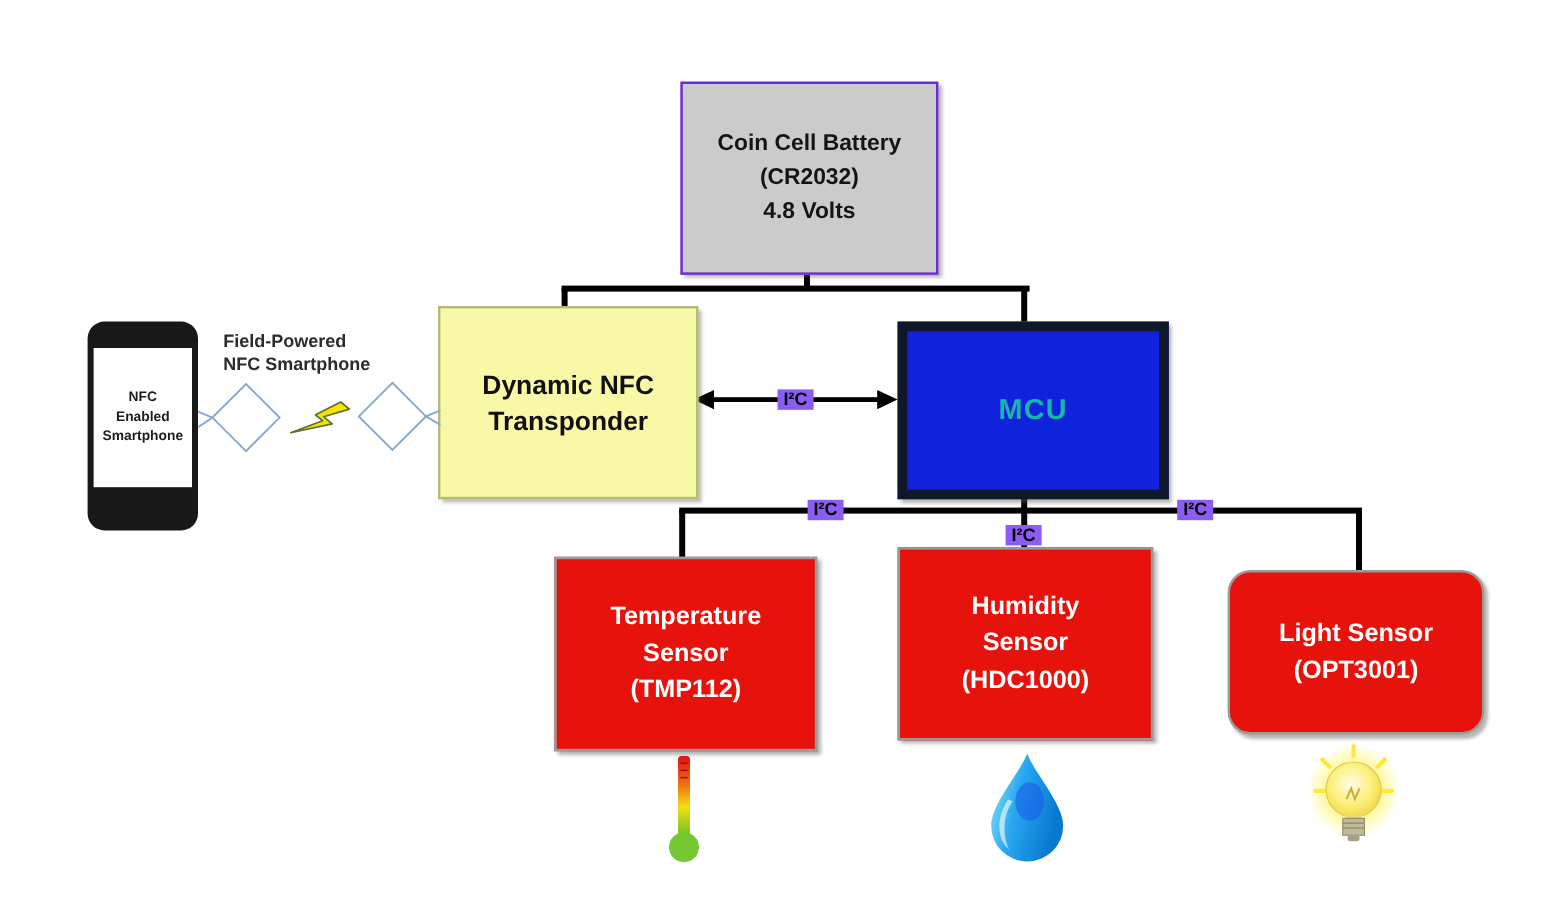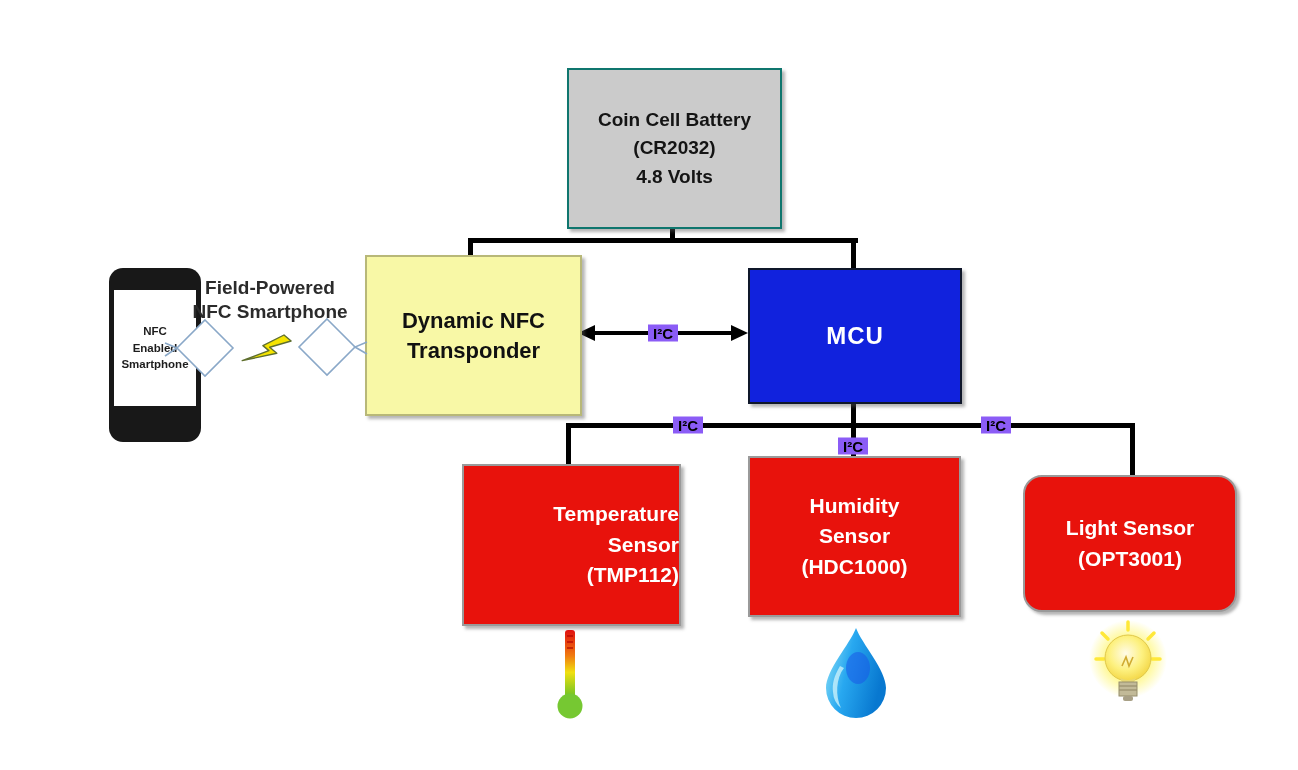--- a/index.html
+++ b/index.html
@@ -7,52 +7,52 @@
     position:relative;width:1298px;height:770px;background:#ffffff;
     font-family:"Liberation Sans", sans-serif;overflow:hidden;
   }
   .box{
     position:absolute;display:flex;flex-direction:column;align-items:center;
     justify-content:center;text-align:center;font-weight:bold;
     box-shadow:3px 3px 3px rgba(90,90,90,.45);
   }
   .box .t{display:block;}
   .battery{left:567px;top:68px;width:211px;height:157px;background:#cbcbcb;
-    border:2px solid #0f766e;color:#141414;font-size:19px;line-height:1.5;}
+    border:2px solid #6d28d9;color:#141414;font-size:19px;line-height:1.5;}
   .transponder{left:365px;top:255px;width:213px;height:157px;background:#f8f8a6;
     border:2px solid #b8b878;color:#111;font-size:22px;line-height:1.32;}
   .mcu{left:748px;top:268px;width:210px;height:132px;background:#1122dd;
-    border:2px solid #0f172a;color:#ffffff;font-size:24px;letter-spacing:1px;}
+    border:8px solid #0f172a;color:#14b8a6;font-size:24px;letter-spacing:1px;}
   .sensor{background:#e8120c;border:2px solid #9a9a9a;color:#fff;
     font-size:21px;line-height:1.45;}
-  .temp{left:462px;top:464px;width:215px;height:158px;align-items:flex-end;}
+  .temp{left:462px;top:464px;width:215px;height:158px;}
   .hum{left:748px;top:456px;width:209px;height:157px;}
   .light{left:1023px;top:475px;width:210px;height:133px;border-radius:19px;}
   .ln{position:absolute;background:#000;}
   .i2c{
     position:absolute;transform:translate(-50%,-50%);background:#8b5cf6;
     padding:0 5px;font-weight:bold;font-size:15px;color:#000;white-space:nowrap;
   }
   .arrowhead{position:absolute;width:0;height:0;}
   .ah-left{border-top:8px solid transparent;border-bottom:8px solid transparent;
     border-right:17px solid #000;}
   .ah-right{border-top:8px solid transparent;border-bottom:8px solid transparent;
     border-left:17px solid #000;}
   .phone{
     position:absolute;left:73px;top:268px;width:92px;height:174px;
-    background:#181818;border-radius:14px;margin-left:36px;
+    background:#181818;border-radius:14px;
   }
   .phone .screen{
     position:absolute;left:5px;right:5px;top:22px;bottom:36px;background:#fff;
     display:flex;align-items:center;justify-content:center;text-align:center;
     font-weight:bold;font-size:11.5px;line-height:1.45;color:#1d1d1d;
   }
   .fieldlabel{
-    position:absolute;left:186px;top:276px;width:168px;text-align:center;
-    font-weight:600;font-size:19px;line-height:1.25;color:#2b2b2b;
+    position:absolute;left:186px;top:276px;width:168px;text-align:left;
+    font-weight:600;font-size:15px;line-height:1.25;color:#2b2b2b;
   }
   svg{position:absolute;overflow:visible;}
 </style>
 </head>
 <body>
 
 <div id="canvas">
 
   <div class="ln" style="left:670px;top:225px;width:5px;height:16px;"></div>
   <div class="ln" style="left:468px;top:238px;width:390px;height:5px;"></div>

